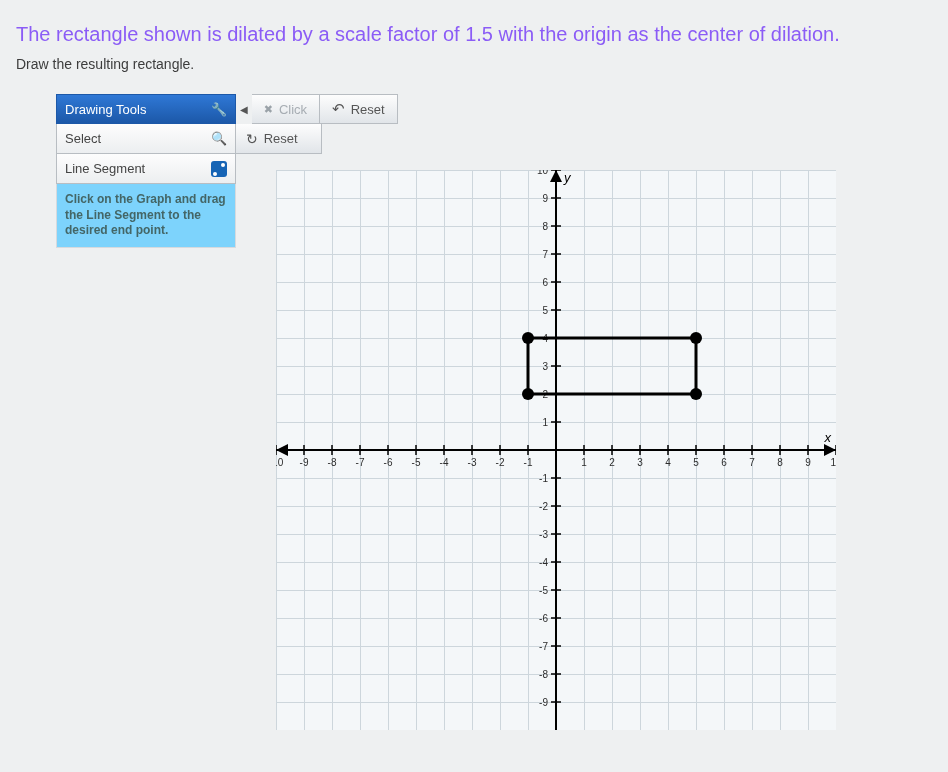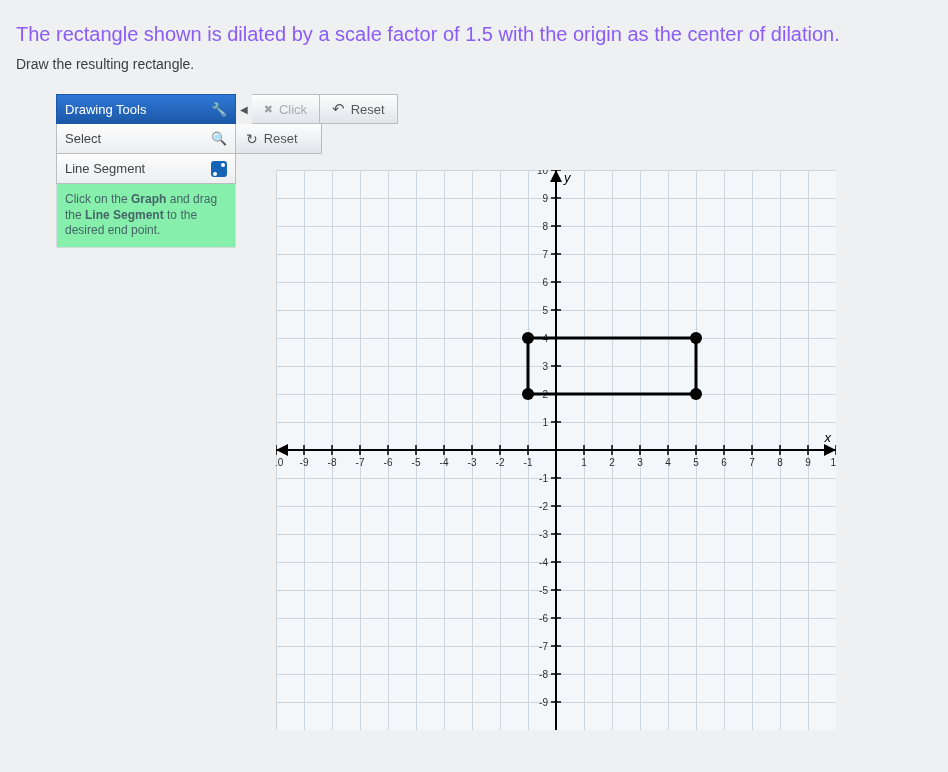--- a/index.html
+++ b/index.html
@@ -36,21 +36,22 @@
     border: 1px solid #1c58a8;
   }
   .tool-icon { width:16px; height:16px; display:flex; align-items:center; justify-content:center; }
   .instr {
     padding: 8px;
     font-size: 12px;
     color: #466;
     line-height: 1.3;
     border:1px solid #d6dade;
     border-top:none;
-    background:#86efac;
+    background:#7dd3fc;
+    font-weight:bold;
   }
   .rightpane { flex:1; position:relative; }
   .topbar {
     display:flex;
     align-items:center;
     height:30px;
   }
   .topbar-instruction {
     flex:1;
     height:30px;

